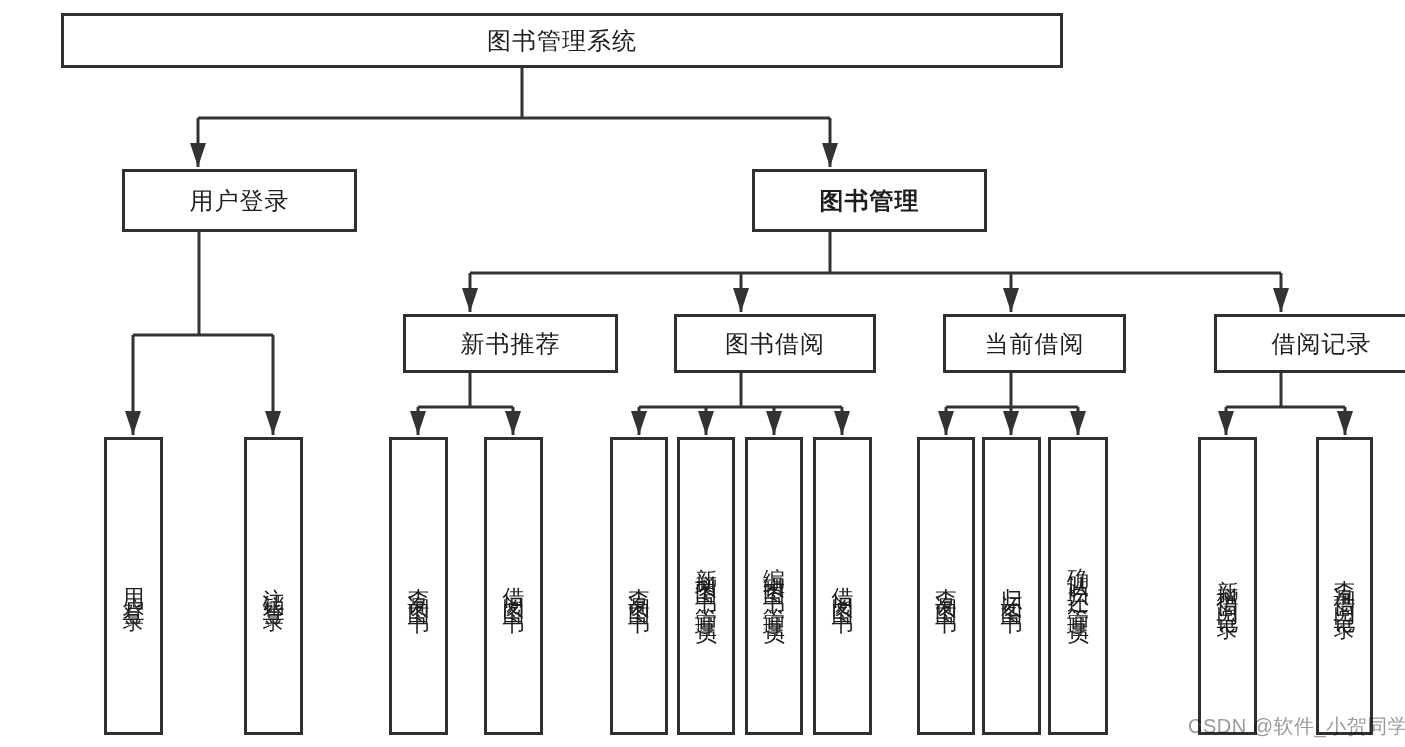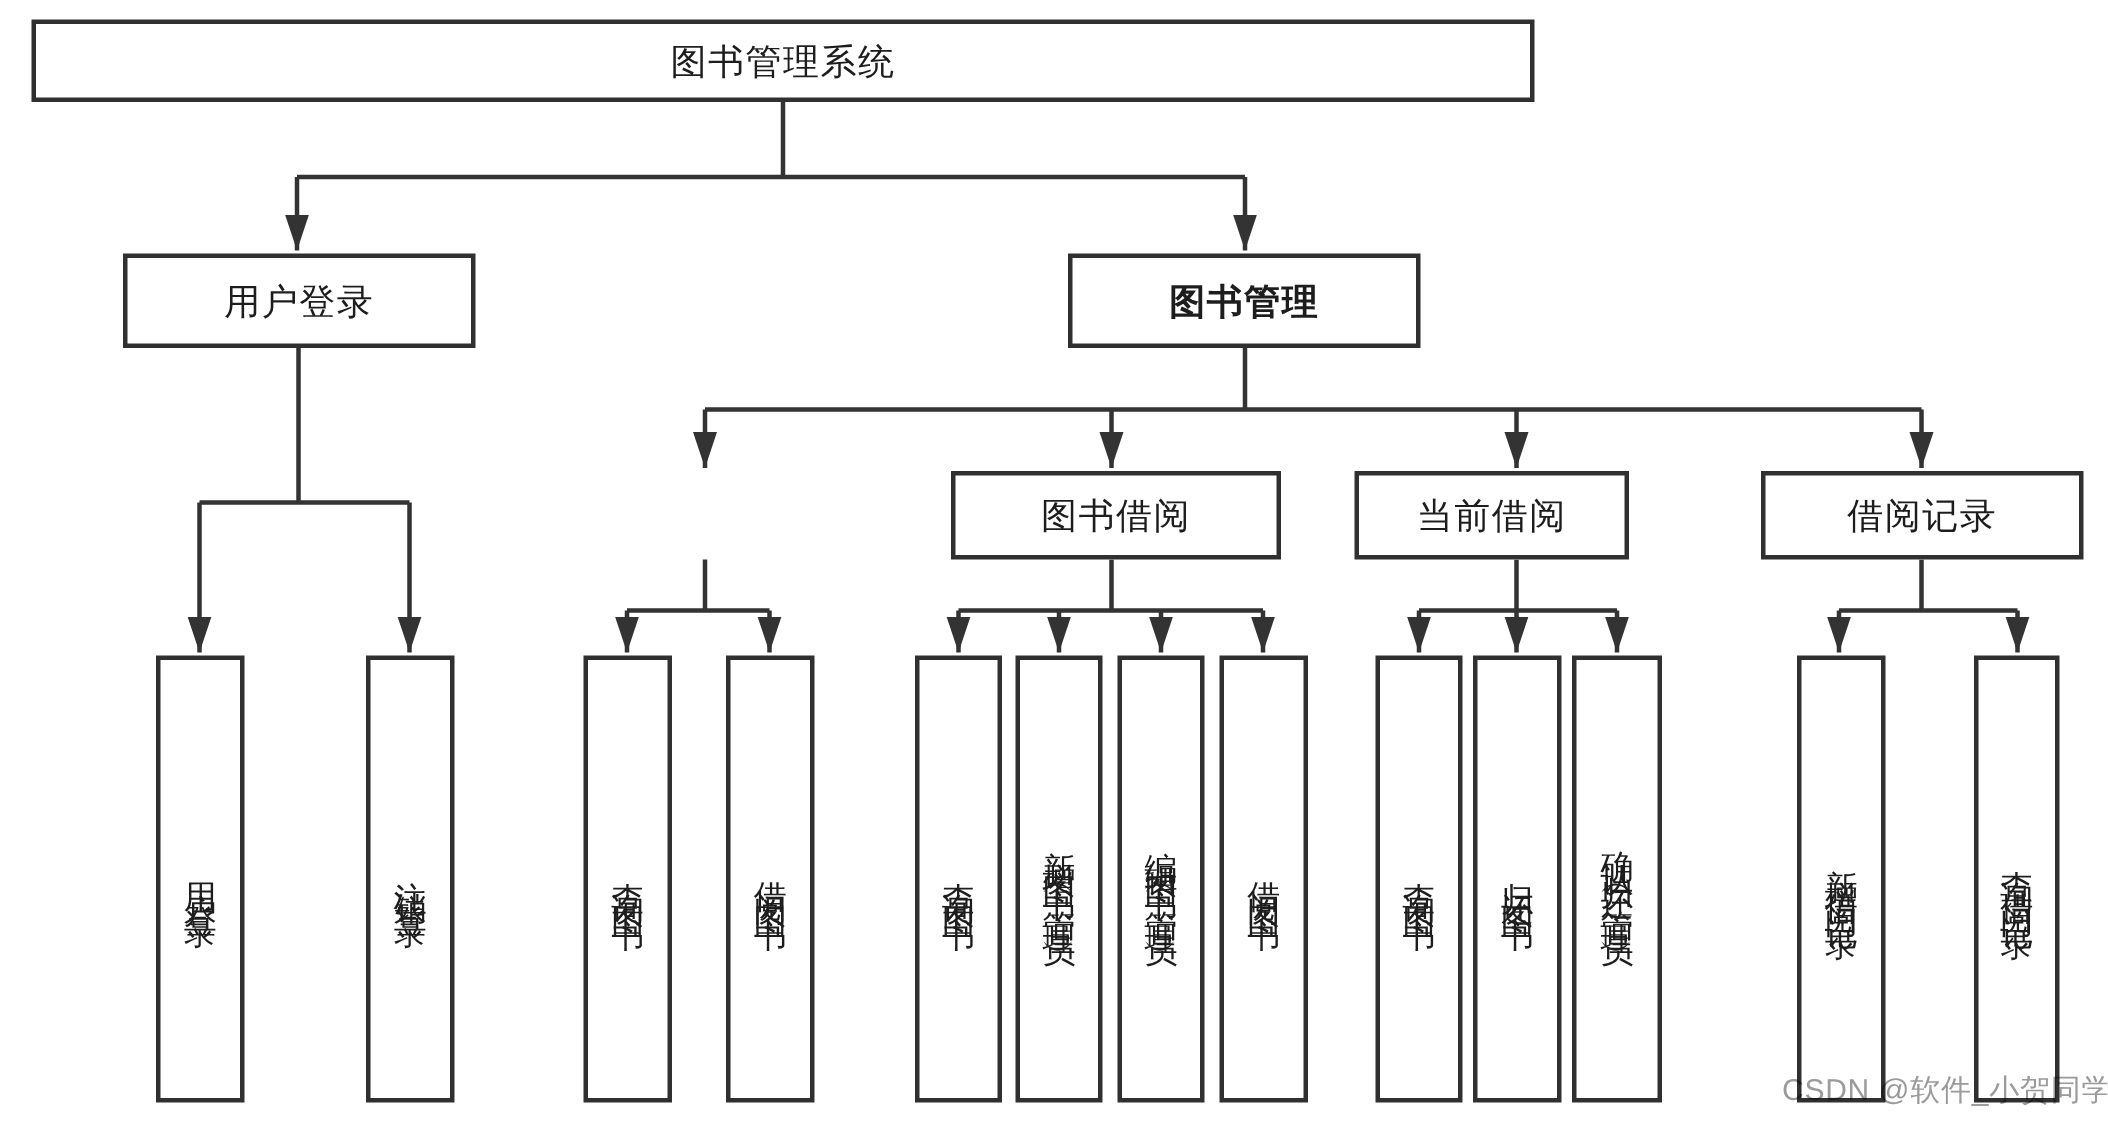--- a/index.html
+++ b/index.html
@@ -35,20 +35,21 @@
     border: 3px solid #303030;
     background: #ffffff;
     display: flex;
     align-items: center;
     justify-content: center;
     z-index: 2;
     color: #1d1d1d;
     font-size: 24px;
     letter-spacing: 1px;
     white-space: nowrap;
+    margin-left: 40px;
   }
 
   .vnode {
     position: absolute;
     top: 437px;
     height: 298px;
     border: 3px solid #303030;
     background: #ffffff;
     display: flex;
     align-items: center;
@@ -124,21 +125,24 @@
     <span>图书管理系统</span>
   </div>
 
   <div class="node" style="left:82px; top:169px; width:235px; height:63px;">
     <span>用户登录</span>
   </div>
   <div class="node" style="left:712px; top:169px; width:235px; height:63px;font-weight:bold;">
     <span>图书管理</span>
   </div>
 
-  <div class="node" style="left:634px; top:314px; width:220px; height:59px;">
+  <div class="node" style="left:363px; top:314px; width:215px; height:59px;">
+    <span>新书推荐</span>
+  </div>
+  <div class="node" style="left:634px; top:314px; width:202px; height:59px;">
     <span>图书借阅</span>
   </div>
   <div class="node" style="left:903px; top:314px; width:183px; height:59px;">
     <span>当前借阅</span>
   </div>
   <div class="node" style="left:1174px; top:314px; width:215px; height:59px;">
     <span>借阅记录</span>
   </div>
 
   <div class="vnode" style="left:104px; width:59px;">

